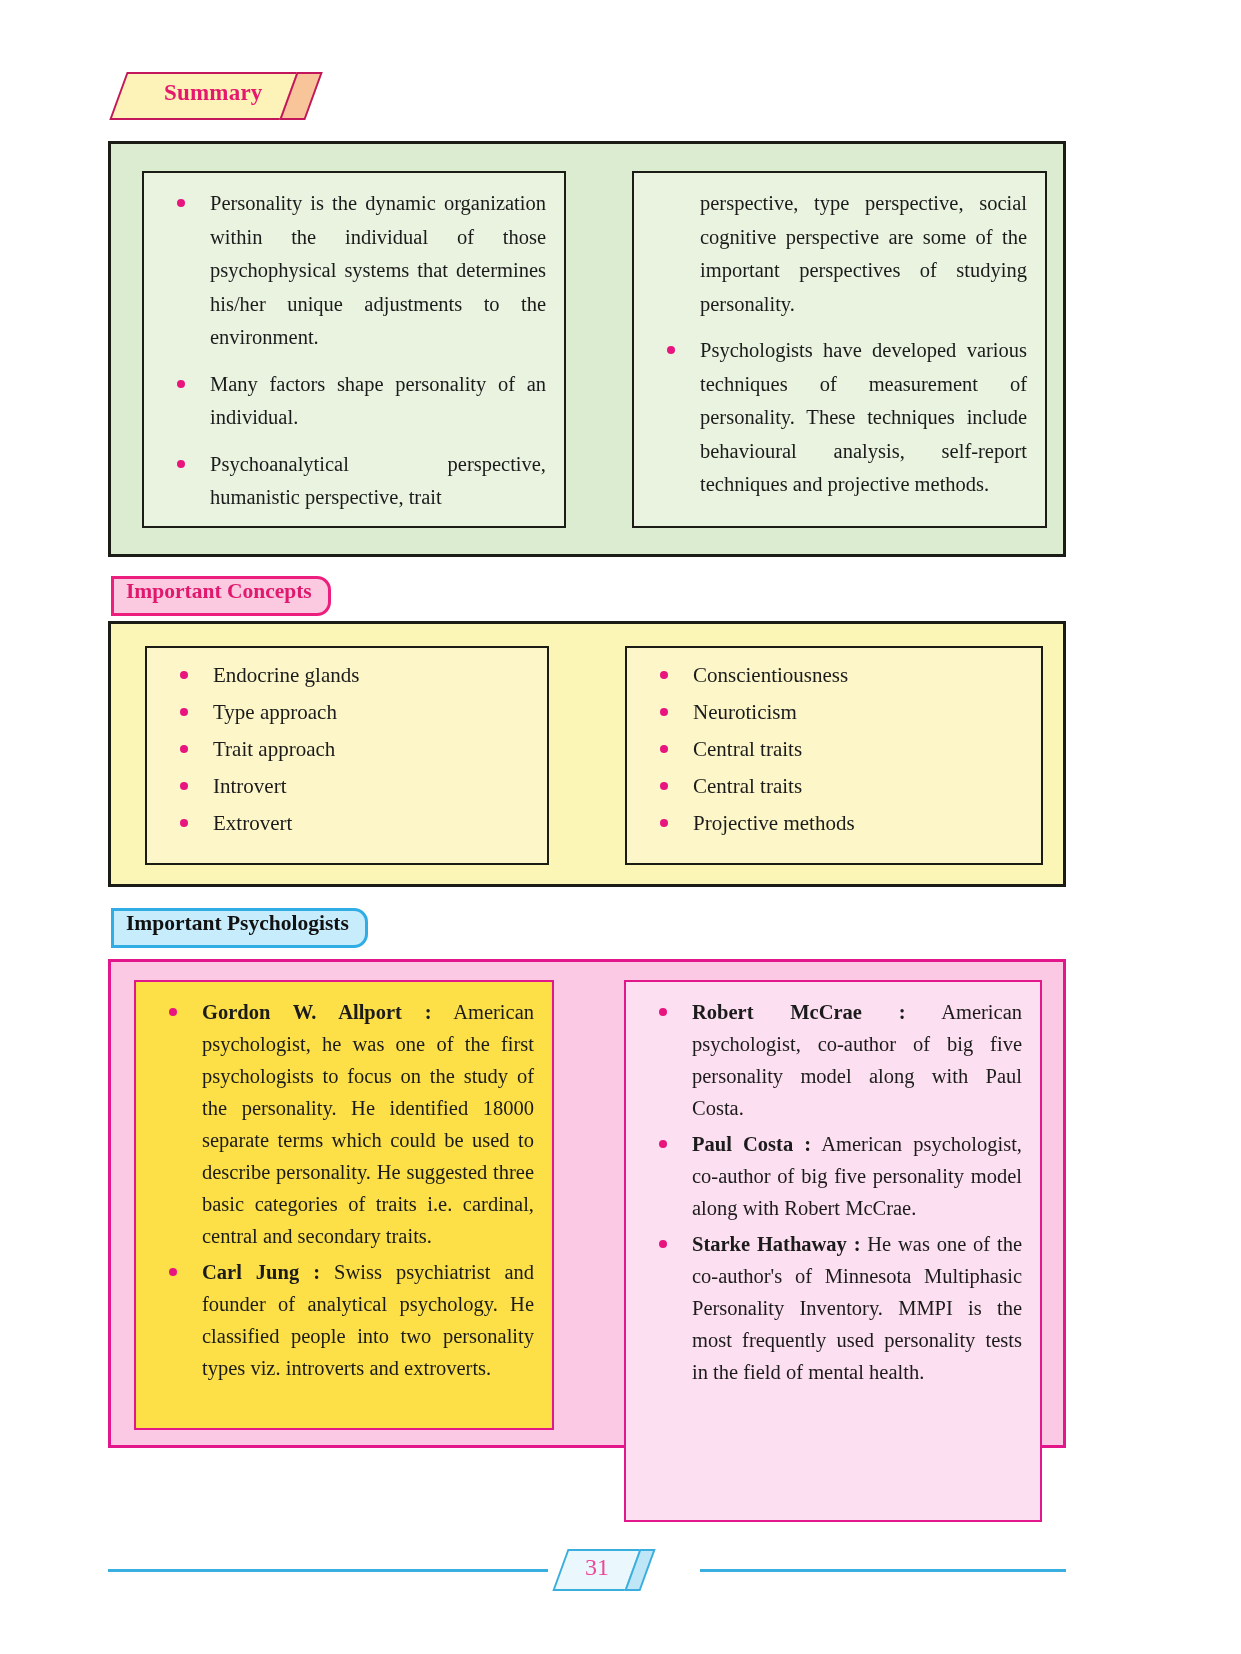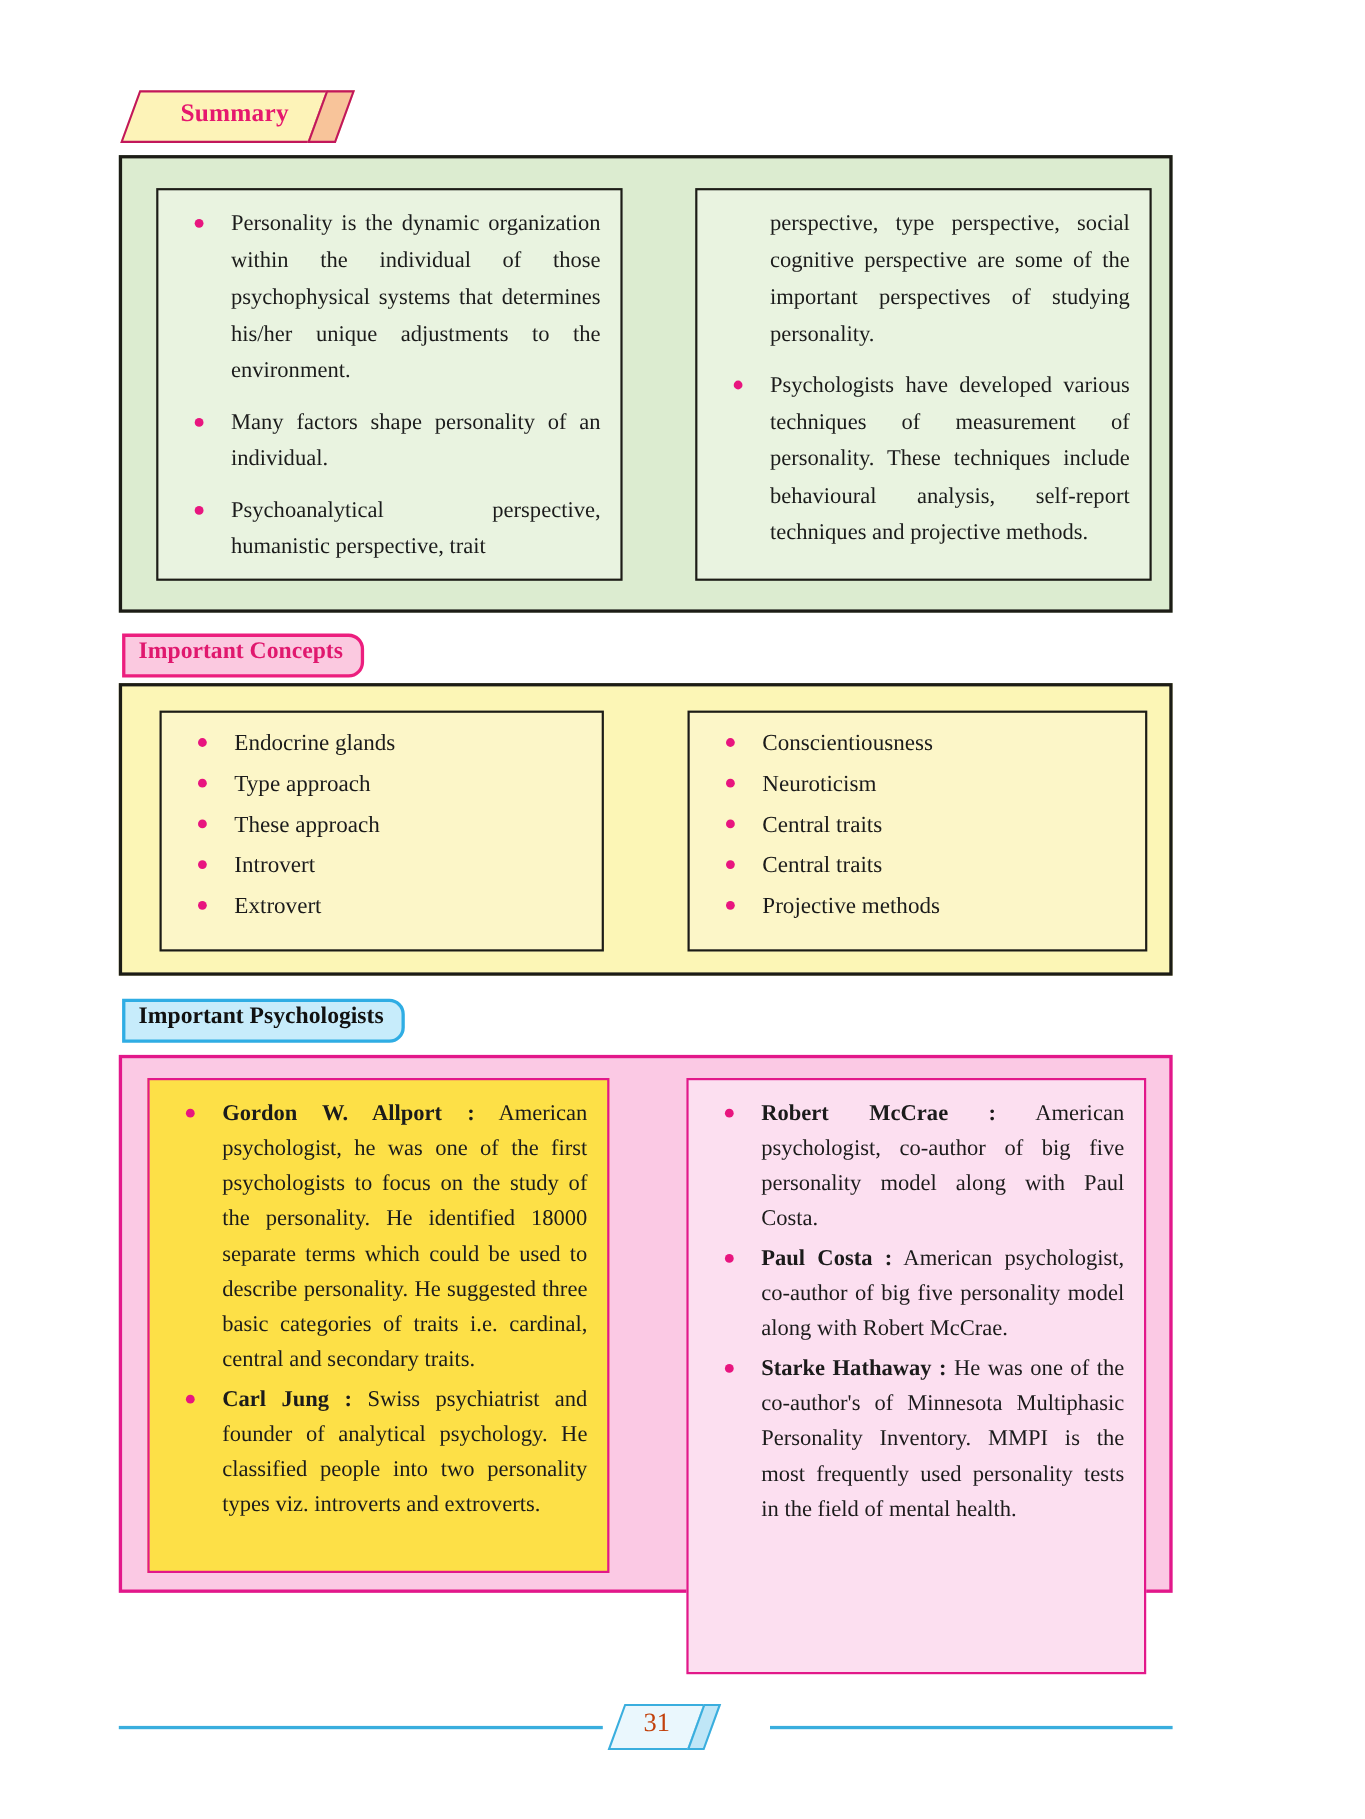--- a/index.html
+++ b/index.html
@@ -12,21 +12,21 @@
     position: relative;
     font-family: "Liberation Serif", "DejaVu Serif", serif;
     overflow: hidden;
   }
 
   
   .tab-row { position: absolute; }
 
   
   #summary-tab {
-    left: 118px; top: 82px;
+    left: 118px; top: 72px;
     width: 215px; height: 32px;
   }
   #summary-tab .para-main {
     position: absolute; left: 0; top: 0;
     width: 172px; height: 48px;
     background: #fdf3b8;
     border: 2.5px solid #c2175b;
     transform: skewX(-20deg);
   }
   #summary-tab .para-accent {
@@ -188,21 +188,21 @@
     background: #bfe6f7;
     border: 2.5px solid #3aaede;
     transform: skewX(-20deg);
   }
   #footer .page-num {
     position: absolute;
     left: 560px; top: 9px;
     width: 74px;
     text-align: center;
     font-size: 24px;
-    color: #c2410c;
+    color: #ec4899;
   }
 </style>
 </head>
 <body>
 
 <div id="summary-tab" class="tab-row">
   <div class="para-main"></div>
   <div class="para-accent"></div>
   <div class="para-label">Summary</div>
 </div>
@@ -252,21 +252,21 @@
         <li>
           <span class="bullet"></span>
           <span>Endocrine glands</span>
         </li>
         <li>
           <span class="bullet"></span>
           <span>Type approach</span>
         </li>
         <li>
           <span class="bullet"></span>
-          <span>These approach</span>
+          <span>Trait approach</span>
         </li>
         <li>
           <span class="bullet"></span>
           <span>Introvert</span>
         </li>
         <li>
           <span class="bullet"></span>
           <span>Extrovert</span>
         </li>
       </ul>

